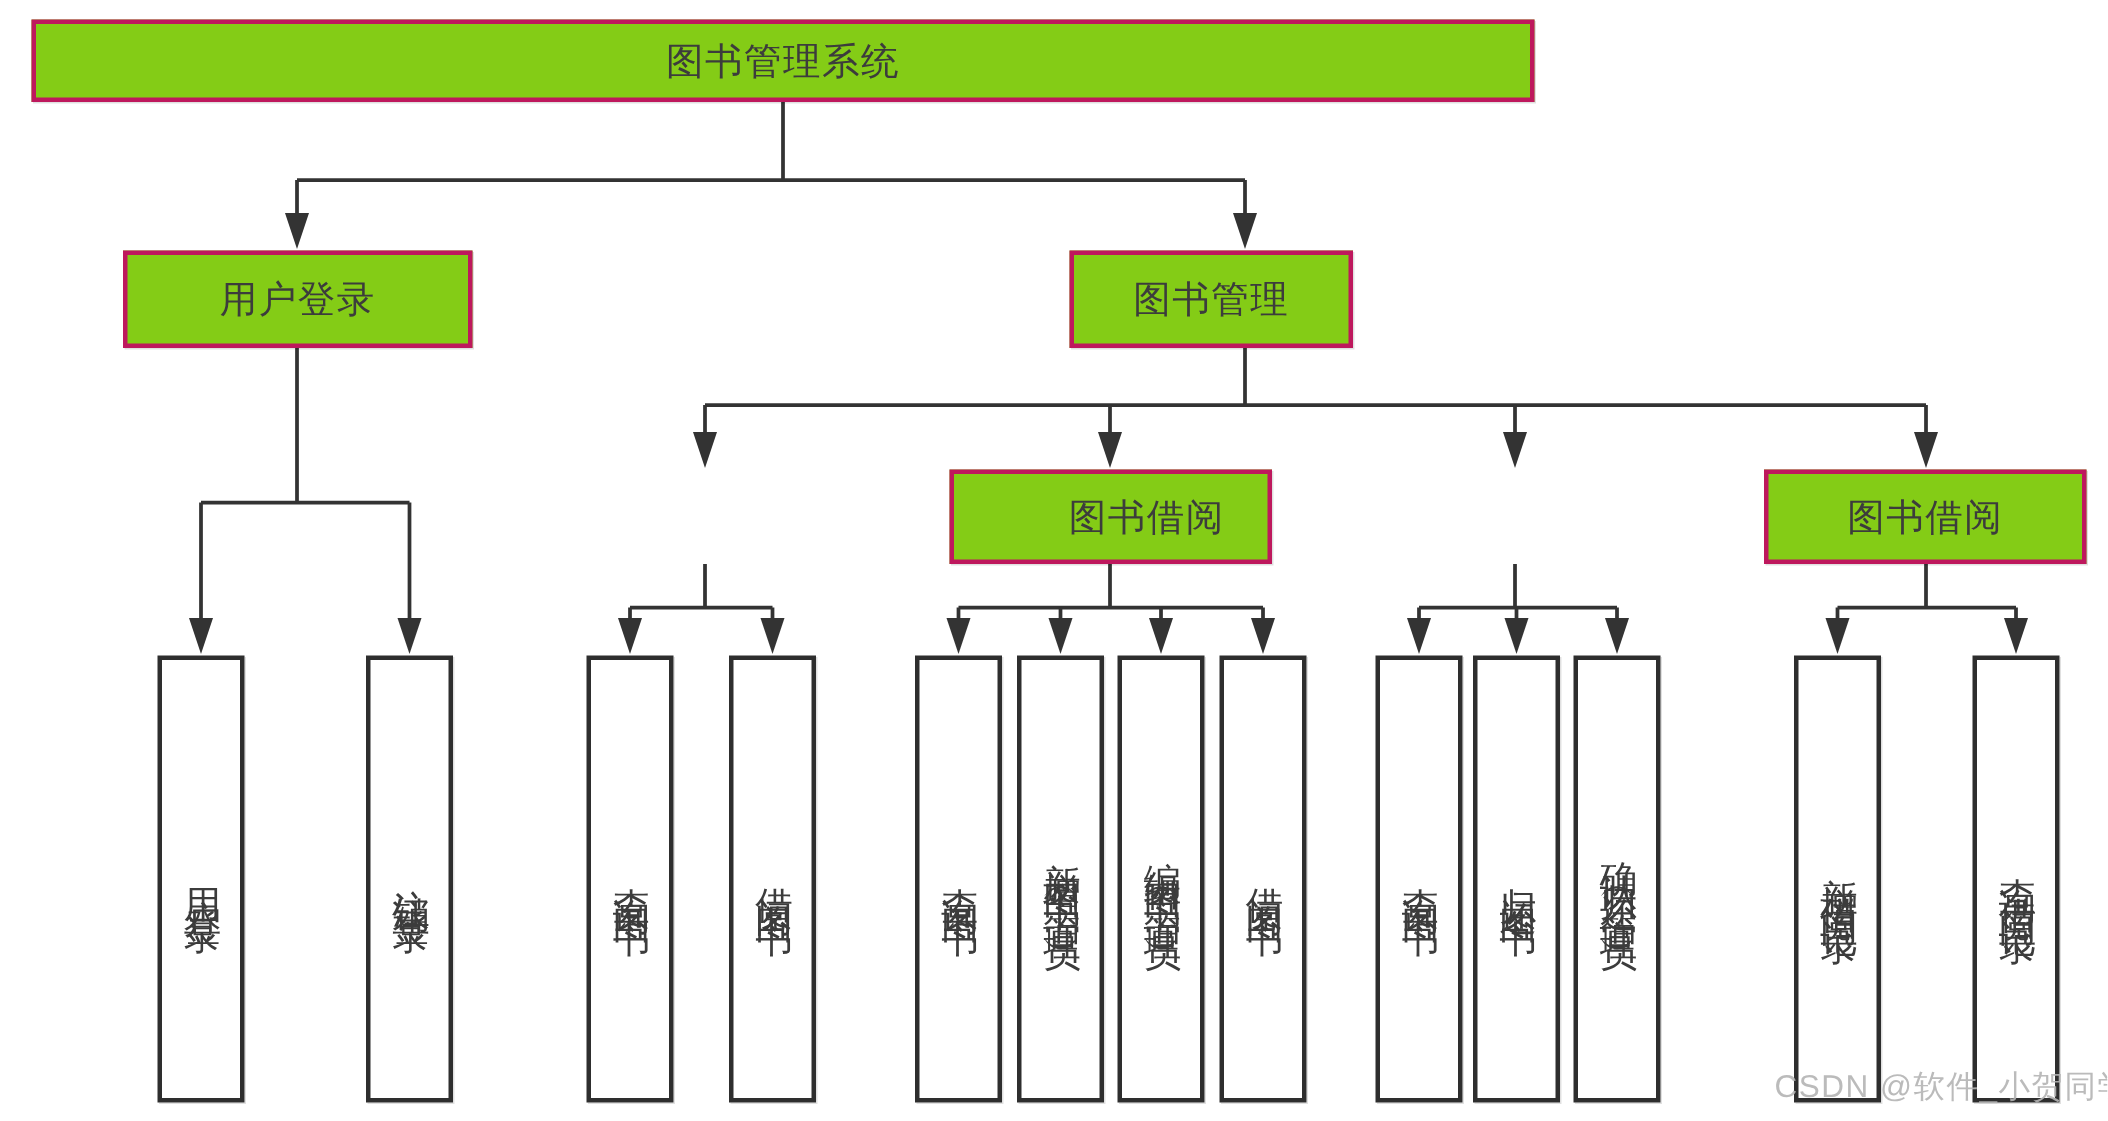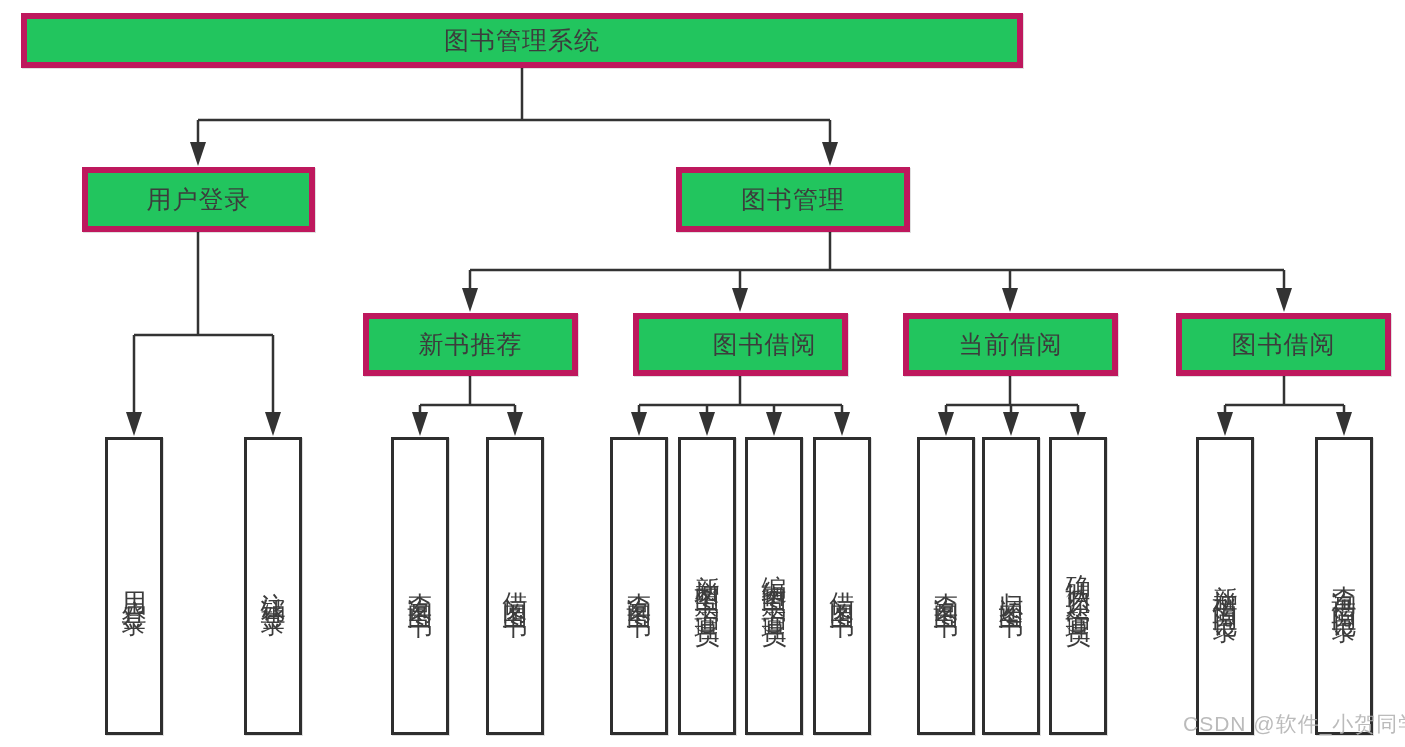--- a/index.html
+++ b/index.html
@@ -9,33 +9,33 @@
     background:#ffffff;
     font-family:"Liberation Sans","DejaVu Sans",sans-serif;
     color:#3c3c3c;
     overflow:hidden;
   }
   svg.connectors { position:absolute; left:0; top:0; }
 
   .node {
     position:absolute;
     box-sizing:border-box;
-    background:#22c55e;
-    border:6px solid #be185d;
+    background:#84cc16;
+    border:3px solid #be185d;
     display:flex; align-items:center; justify-content:center;
     font-size:25px;
     letter-spacing:1px;
     white-space:nowrap;
     box-shadow:1px 1px 0 rgba(0,0,0,0.12);
     text-align:center;
   }
   .root   { left:21px;  top:13px;  width:1002px; height:55px; }
   .branch { top:167px;  height:65px; }
   .b-user { left:82px;  width:233px; }
-  .b-mgmt { left:676px; width:234px; }
+  .b-mgmt { left:713px; width:189px; }
   .sec    { top:313px;  height:63px; width:215px; }
   .s-new     { left:363px; }
   .s-borrow  { left:633px;padding-left:48px; }
   .s-current { left:903px; }
   .s-records { left:1176px; }
 
   .leaf {
     position:absolute;
     top:437px; width:58px; height:298px;
     box-sizing:border-box;
@@ -140,23 +140,21 @@
       <polygon points="1217,412 1233,412 1225,436"></polygon>
       <polygon points="1336,412 1352,412 1344,436"></polygon>
     </g>
   </svg>
 
   <div class="node root">图书管理系统</div>
 
   <div class="node branch b-user">用户登录</div>
   <div class="node branch b-mgmt">图书管理</div>
 
-  <div class="node sec s-new">新书推荐</div>
   <div class="node sec s-borrow">图书借阅</div>
-  <div class="node sec s-current">当前借阅</div>
   <div class="node sec s-records">图书借阅</div>
 
   <div class="leaf l1">
     <span>用户登录</span>
     </div>
   <div class="leaf l2">
     <span>注销登录</span>
     </div>
 
   <div class="leaf l3">

